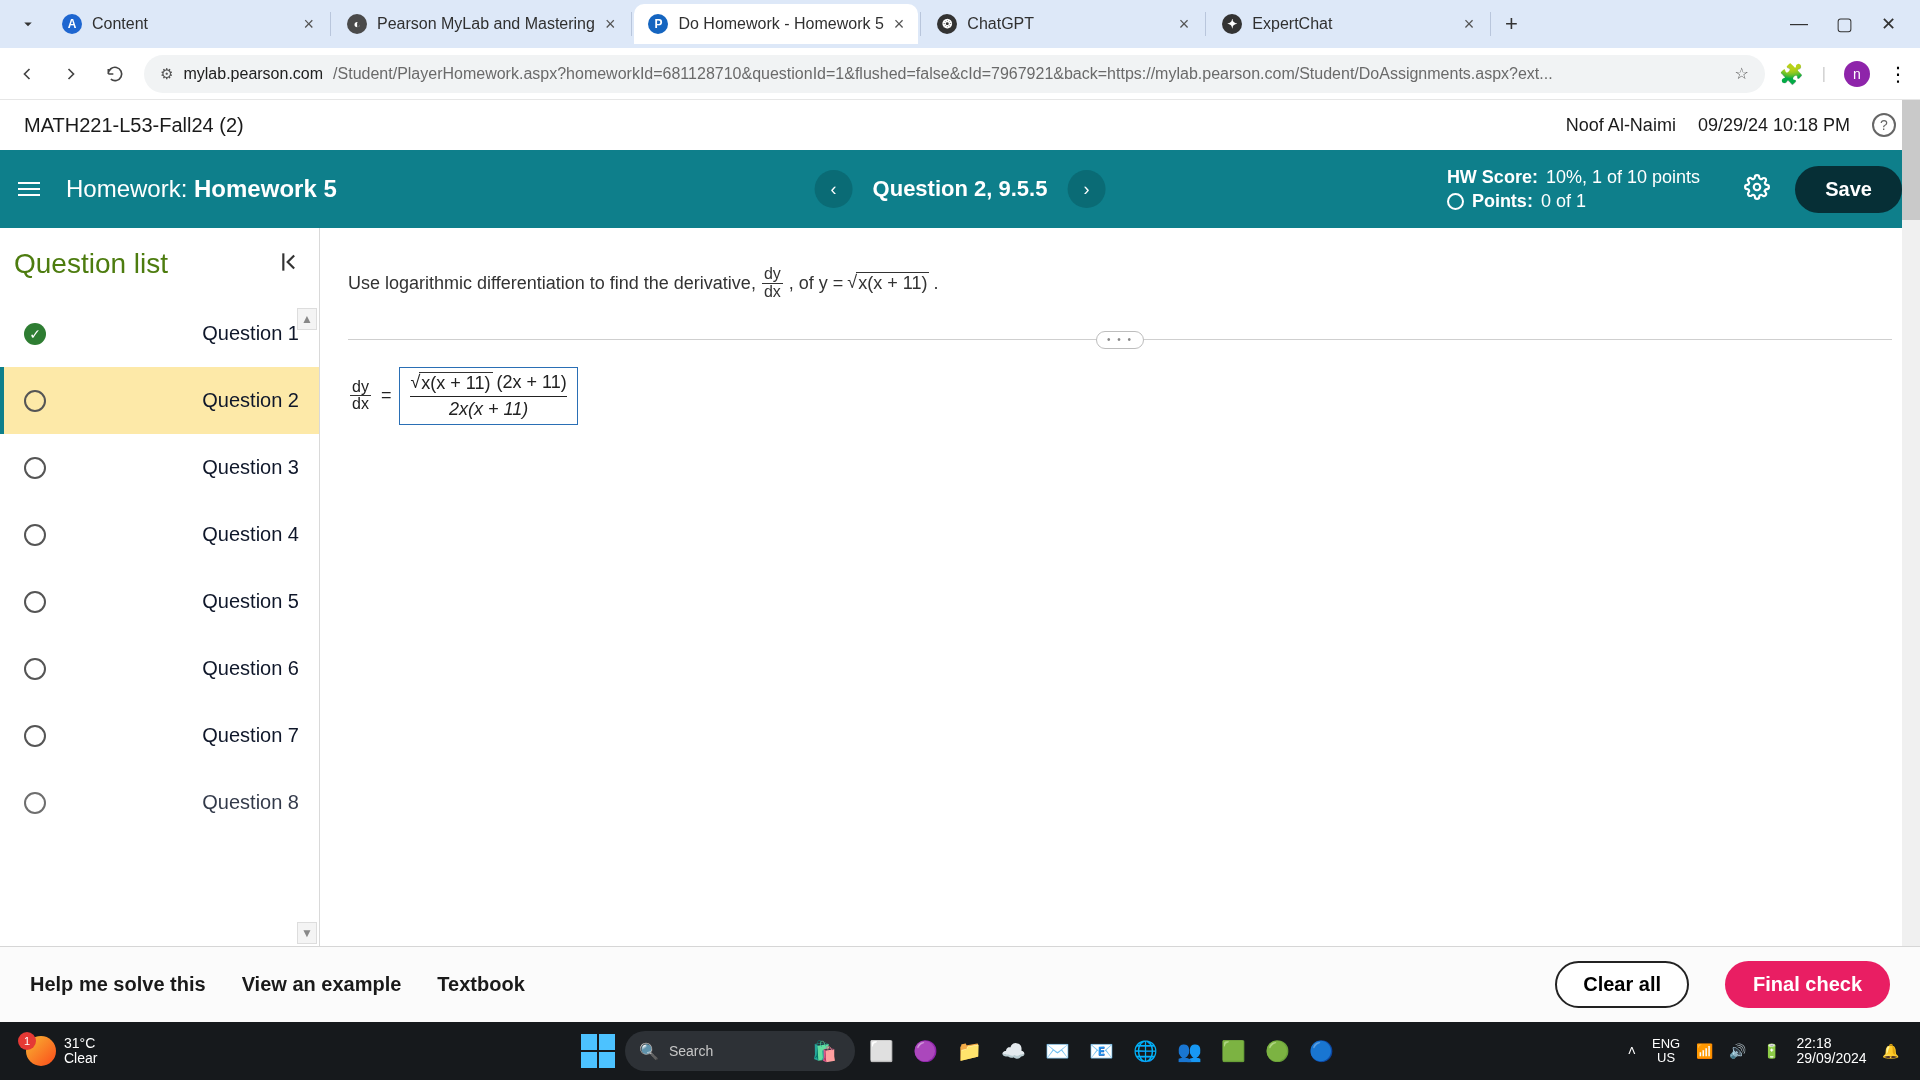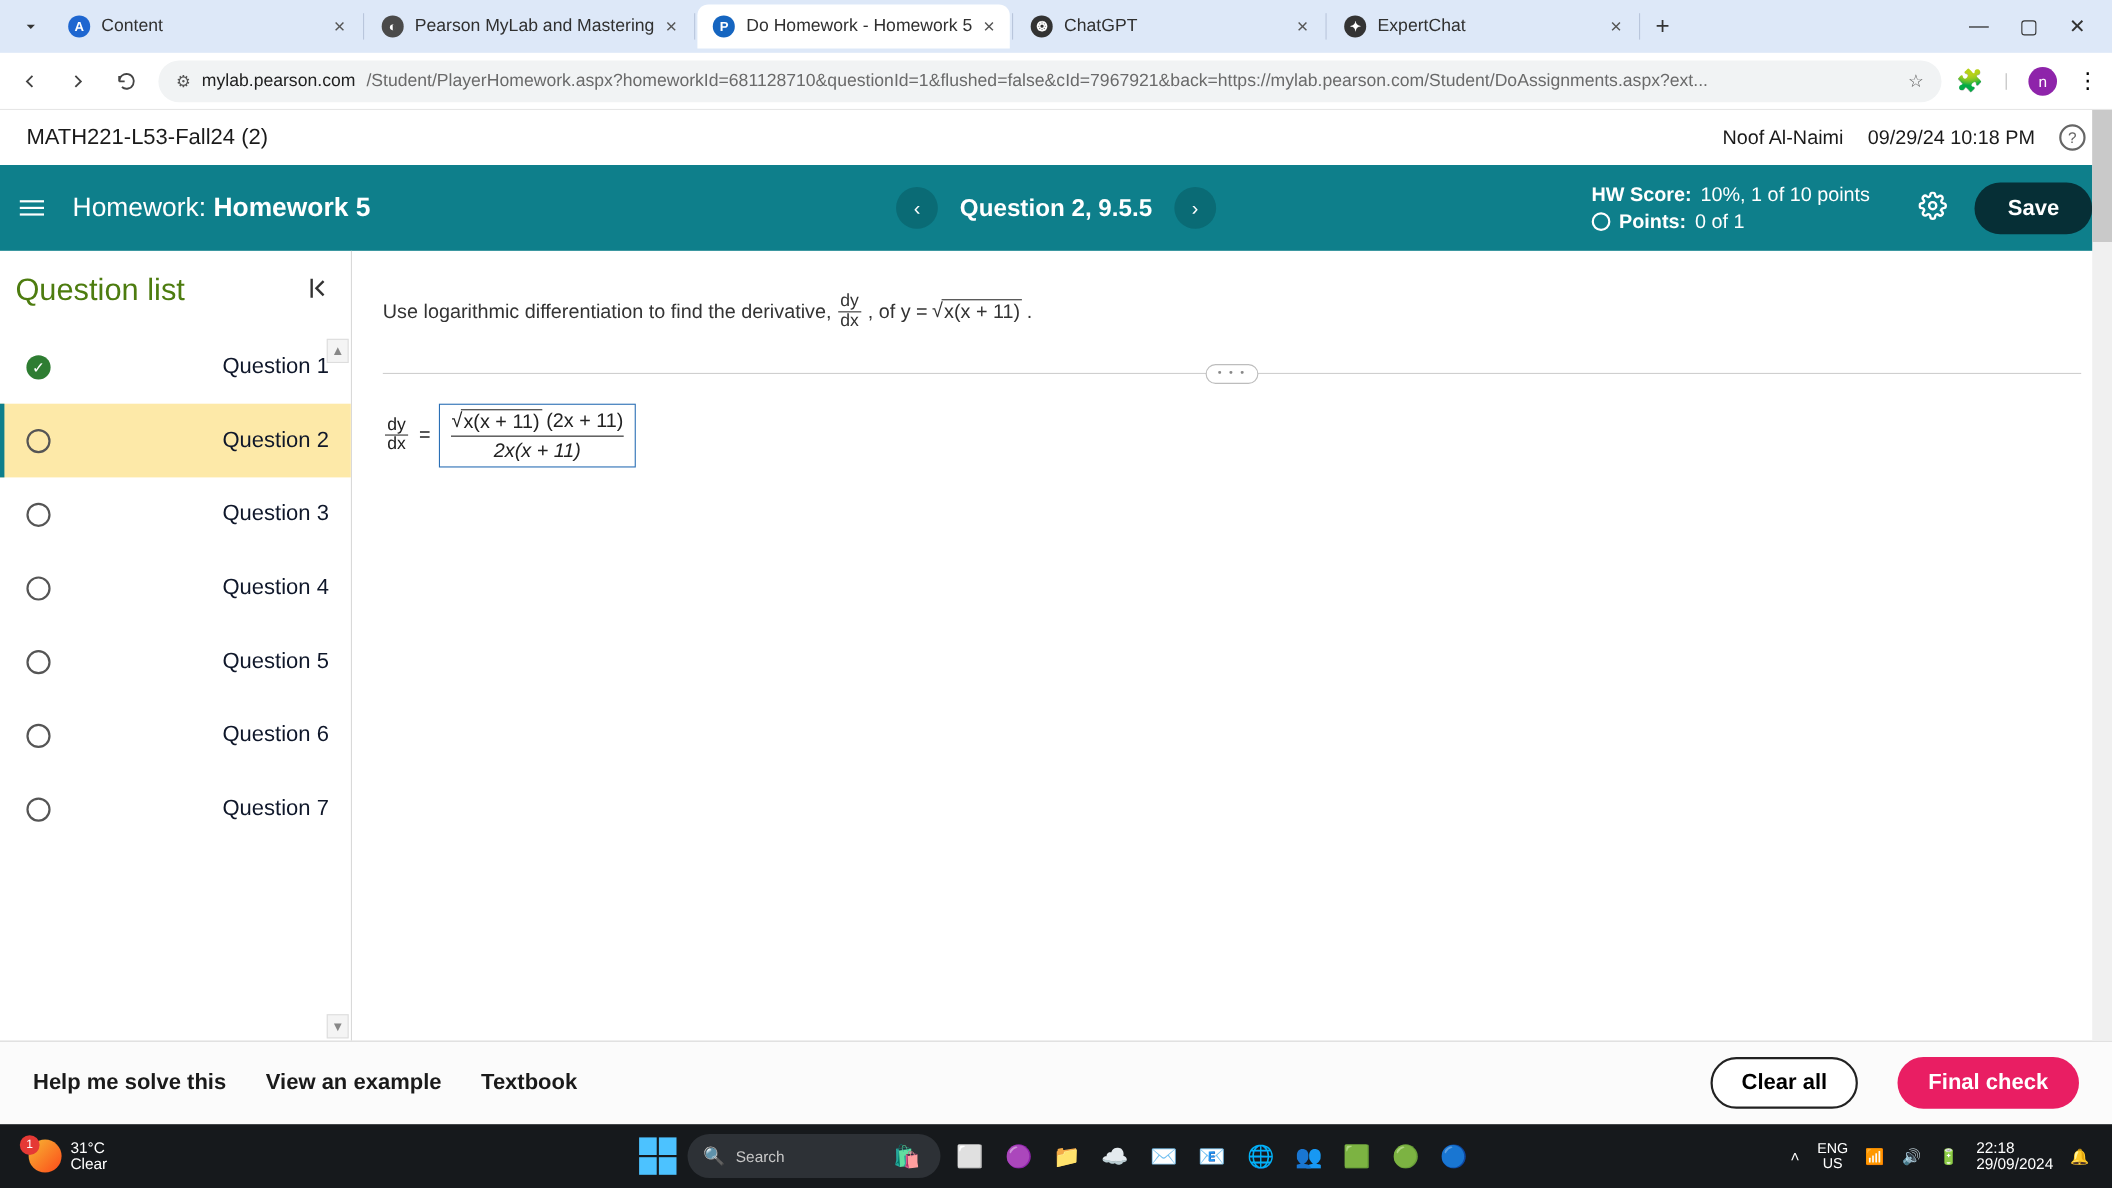--- a/index.html
+++ b/index.html
@@ -278,20 +278,24 @@
             <span>Question 5</span>
           </div>
         <div class="qitem">
             <span class="status-ico"></span>
             <span>Question 6</span>
           </div>
         <div class="qitem">
             <span class="status-ico"></span>
             <span>Question 7</span>
           </div>
+        <div class="qitem" style="opacity:.85">
+            <span class="status-ico"></span>
+            <span>Question 8</span>
+          </div>
       </div>
       <div class="scroll-arrow down">▼</div>
     </div>
 
     <div class="content">
       <div class="prompt">
         <span>Use logarithmic differentiation to find the derivative, </span>
         <span class="frac">
           <span class="num">dy</span>
           <span class="den">dx</span>

